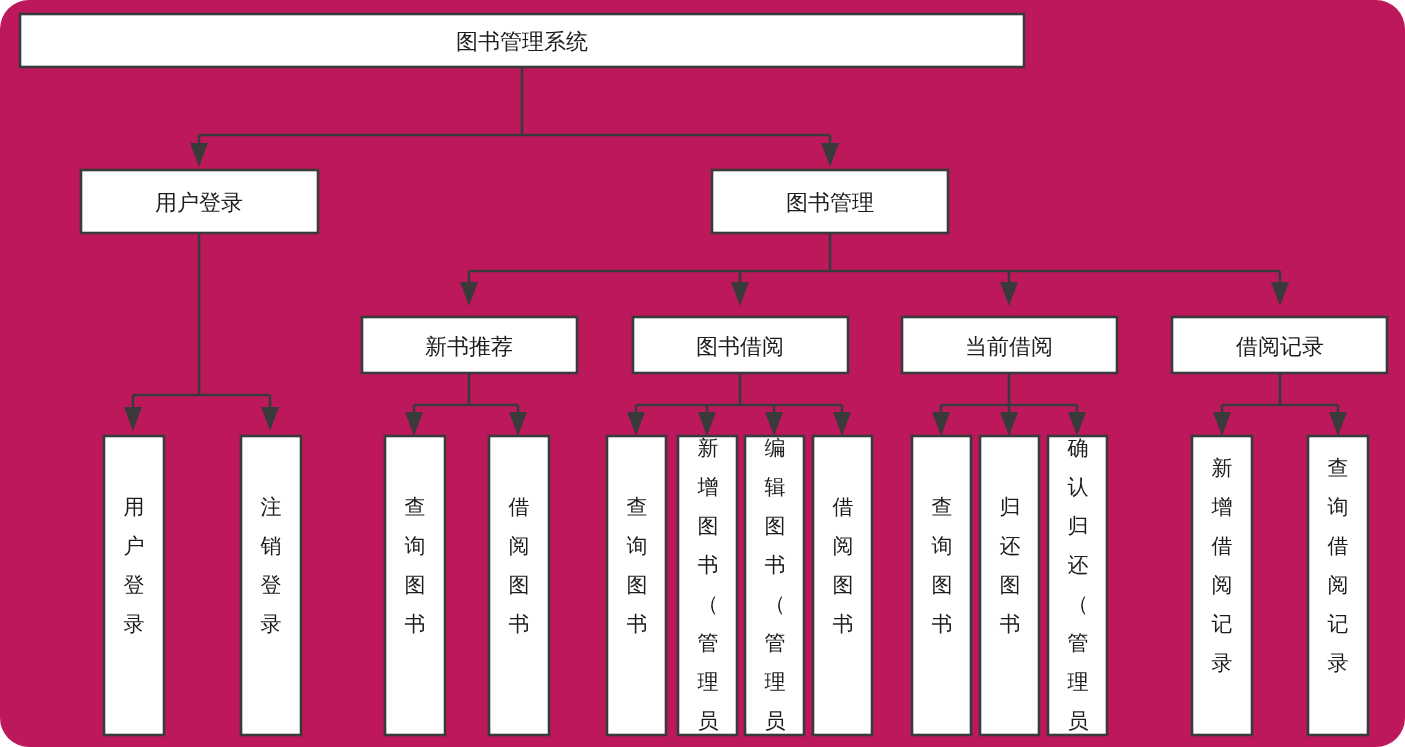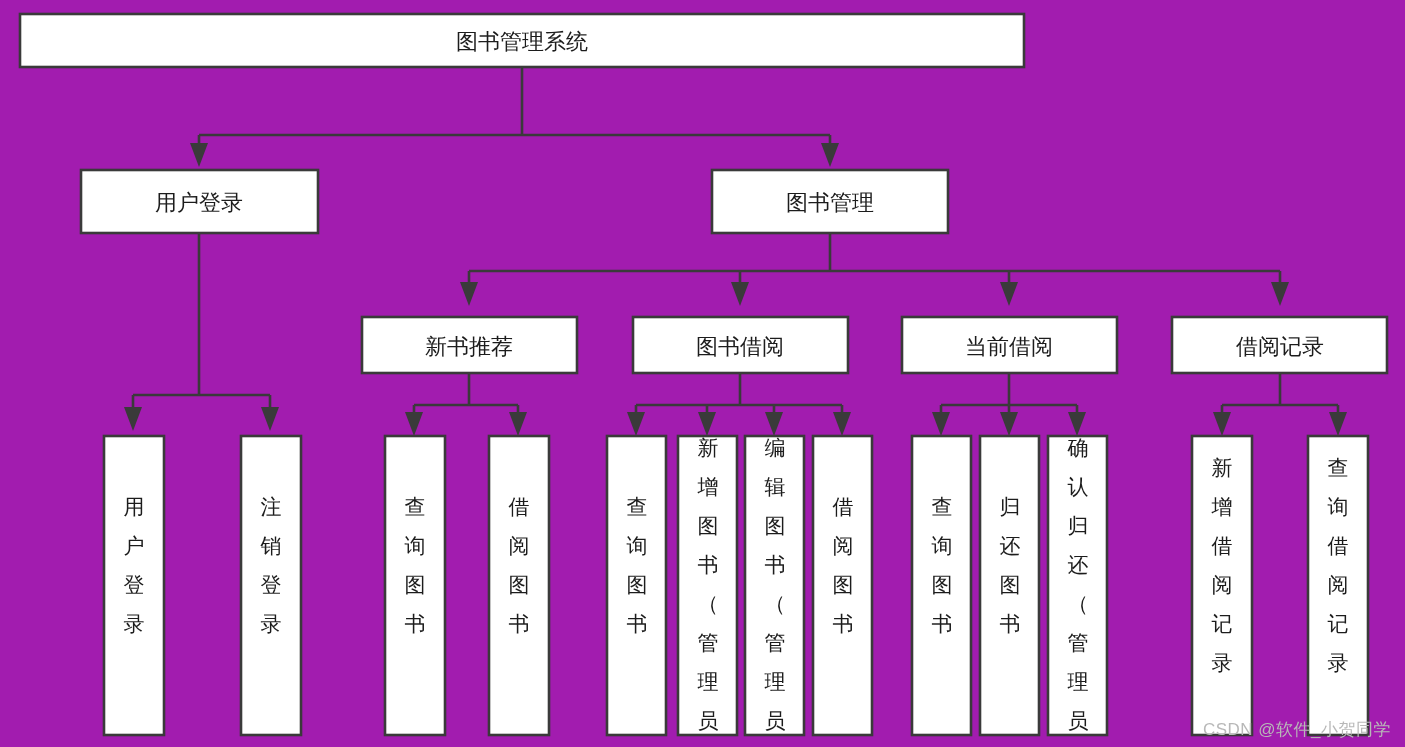--- a/index.html
+++ b/index.html
@@ -11,21 +11,22 @@
     width: 1405px;
     height: 747px;
     font-family: "Liberation Sans", "DejaVu Sans", sans-serif;
     overflow: hidden;
     position: relative;
   }
   #diagram-root {
     position: relative;
     width: 1405px;
     height: 747px;
-    background: #a21caf;
+    background: #be185d;
+    border-radius: 29px;
   }
   svg.flowchart {
     position: absolute;
     top: 0;
     left: 0;
     width: 1405px;
     height: 747px;
     display: block;
   }
   .node-box {
@@ -252,14 +253,13 @@
       <text class="node-label-v" x="1222" y="475"><tspan x="1222" y="475">新</tspan><tspan x="1222" y="514">增</tspan><tspan x="1222" y="553">借</tspan><tspan x="1222" y="592">阅</tspan><tspan x="1222" y="631">记</tspan><tspan x="1222" y="670">录</tspan></text>
     </g>
 
     <g>
       <rect class="node-box" x="1308" y="436" width="60" height="299"></rect>
       <text class="node-label-v" x="1338" y="475"><tspan x="1338" y="475">查</tspan><tspan x="1338" y="514">询</tspan><tspan x="1338" y="553">借</tspan><tspan x="1338" y="592">阅</tspan><tspan x="1338" y="631">记</tspan><tspan x="1338" y="670">录</tspan></text>
     </g>
 
   </svg>
 
-  <div class="watermark-text">CSDN @软件_小贺同学</div>
 </div>
 
 </body></html>

